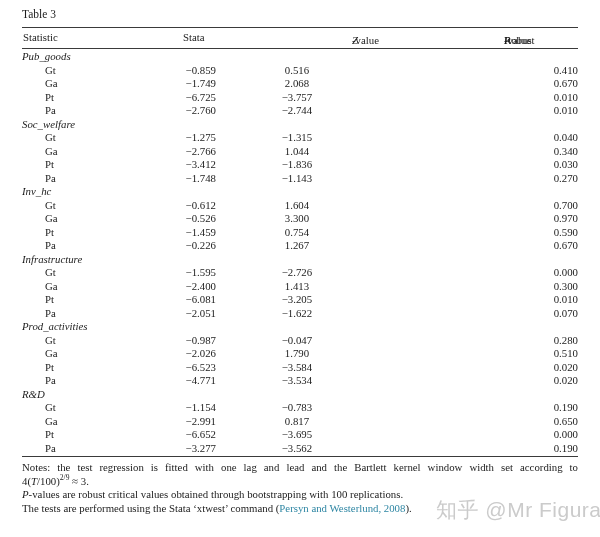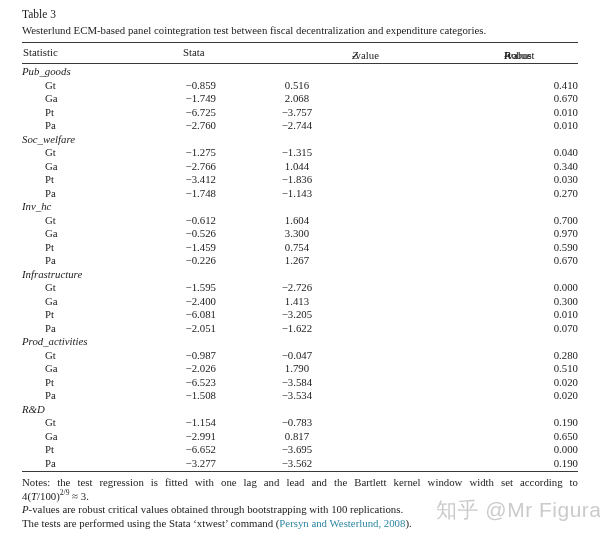--- a/index.html
+++ b/index.html
@@ -37,21 +37,20 @@
     position:absolute;left:436px;top:499px;z-index:5;
     font-family:"Liberation Sans", sans-serif;font-size:21px;line-height:22px;
     color:#cbcbcb;letter-spacing:0.5px;white-space:nowrap;
   }
 </style>
 </head>
 <body>
 
 <div class="page">
   <div class="tbl-title">Table 3</div>
-  <div class="tbl-caption">Westerlund ECM-based panel cointegration test between fiscal decentralization and expenditure categories.</div>
 
   <div class="rule rule1"></div>
 
   <div class="thead">
     <span class="h-stat">Statistic</span>
     <span class="h-val">Stata</span>
     <span class="h-z">
         <span class="it">Z</span>
         <span>-value</span>
       </span>
@@ -189,21 +188,21 @@
         <span class="cell c-p">0.510</span>
       </div>
       <div class="trow">
         <span class="cell c-stat">Pt</span>
         <span class="cell c-val">−6.523</span>
         <span class="cell c-z">−3.584</span>
         <span class="cell c-p">0.020</span>
       </div>
       <div class="trow">
         <span class="cell c-stat">Pa</span>
-        <span class="cell c-val">−1.508</span>
+        <span class="cell c-val">−4.771</span>
         <span class="cell c-z">−3.534</span>
         <span class="cell c-p">0.020</span>
       </div>
       <div class="trow">
         <span class="glabel">R&amp;D</span>
       </div>
       <div class="trow">
         <span class="cell c-stat">Gt</span>
         <span class="cell c-val">−1.154</span>
         <span class="cell c-z">−0.783</span>

